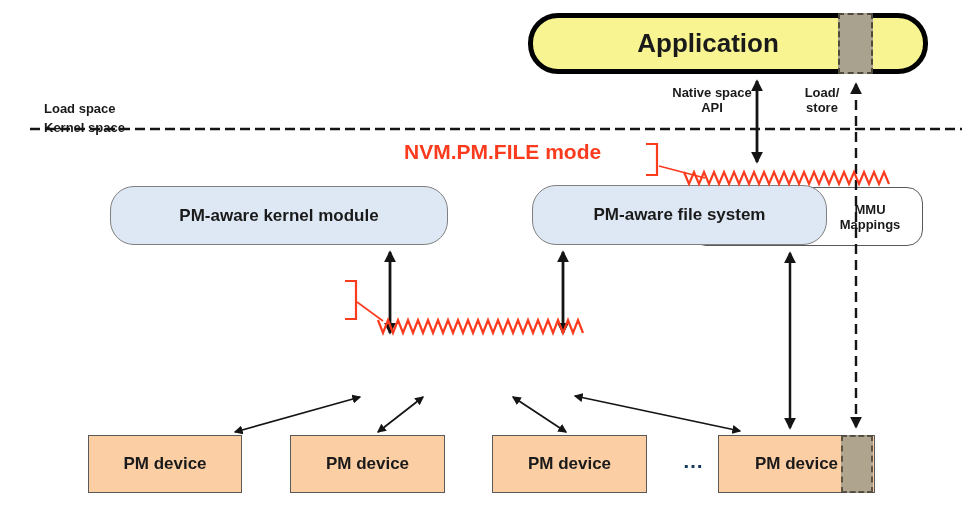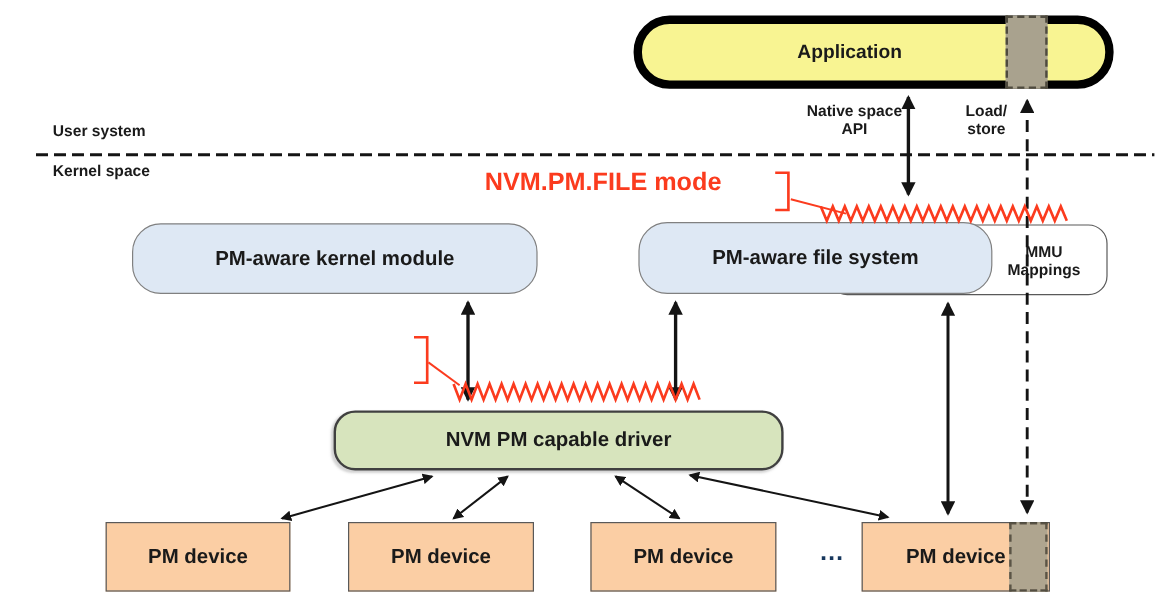--- a/index.html
+++ b/index.html
@@ -3,21 +3,21 @@
 <meta charset="utf-8">
 <style>
   html,body{margin:0;padding:0;background:#ffffff;}
   .stage{
     position:relative;width:974px;height:512px;background:#ffffff;overflow:hidden;
     font-family:"Liberation Sans",sans-serif;color:#1a1a1a;
   }
   .box{position:absolute;display:flex;align-items:center;justify-content:center;
        font-weight:700;box-sizing:border-box;text-align:center;}
   .app{left:528px;top:13px;width:400px;height:61px;background:var(--application_fill);
-       border:7px solid #000000;border-radius:30px;font-size:16px;padding-right:40px;z-index:1;}
+       border:5px solid #000000;border-radius:30px;font-size:26px;padding-right:40px;z-index:1;}
   .app-overlay{left:838px;top:13px;width:35px;height:61px;background:var(--overlay_fill);
        border:2.5px dashed #4e4a3e;z-index:2;}
   .blue{background:var(--module_fill);border:1.5px solid #808080;border-radius:24px;font-size:17px;}
   .kmod{left:110px;top:186px;width:338px;height:59px;}
   .fsys{left:532px;top:185px;width:295px;height:60px;z-index:2;}
   .mmu{left:690px;top:187px;width:233px;height:59px;background:var(--mmu_fill);
        border:1.5px solid #595959;border-radius:16px;z-index:1;justify-content:flex-end;
        font-size:13px;line-height:15px;padding-right:10px;}
   .driver{left:278px;top:342px;width:375px;height:50px;background:var(--driver_fill);
        border:2px solid #404040;border-radius:18px;font-size:17px;
@@ -37,22 +37,22 @@
 </head>
 <body>
 
 <div class="stage">
 
   <div class="box app">
     <span>Application</span>
   </div>
   <div class="box app-overlay"></div>
 
-  <div class="lbl" style="left:44px;top:101px;">User system</div>
-  <div class="lbl" style="left:44px;top:135px;">Kernel space</div>
+  <div class="lbl" style="left:44px;top:101px;">Load space</div>
+  <div class="lbl" style="left:44px;top:120px;">Kernel space</div>
 
   <div class="lbl center" style="left:666px;top:85px;width:92px;">
     <div>Native space</div>
     <div>API</div>
   </div>
   <div class="lbl center" style="left:797px;top:85px;width:50px;">
     <div>Load/</div>
     <div>store</div>
   </div>
 
@@ -64,23 +64,20 @@
       <div>Mappings</div>
     </div>
   </div>
   <div class="box blue kmod">
     <span>PM-aware kernel module</span>
   </div>
   <div class="box blue fsys">
     <span>PM-aware file system</span>
   </div>
 
-  <div class="box driver">
-    <span>NVM PM capable driver</span>
-  </div>
 
   <div class="box device" style="left:88px;width:154px;">
     <span>PM device</span>
   </div>
   <div class="box device" style="left:290px;width:155px;">
     <span>PM device</span>
   </div>
   <div class="box device" style="left:492px;width:155px;">
     <span>PM device</span>
   </div>

